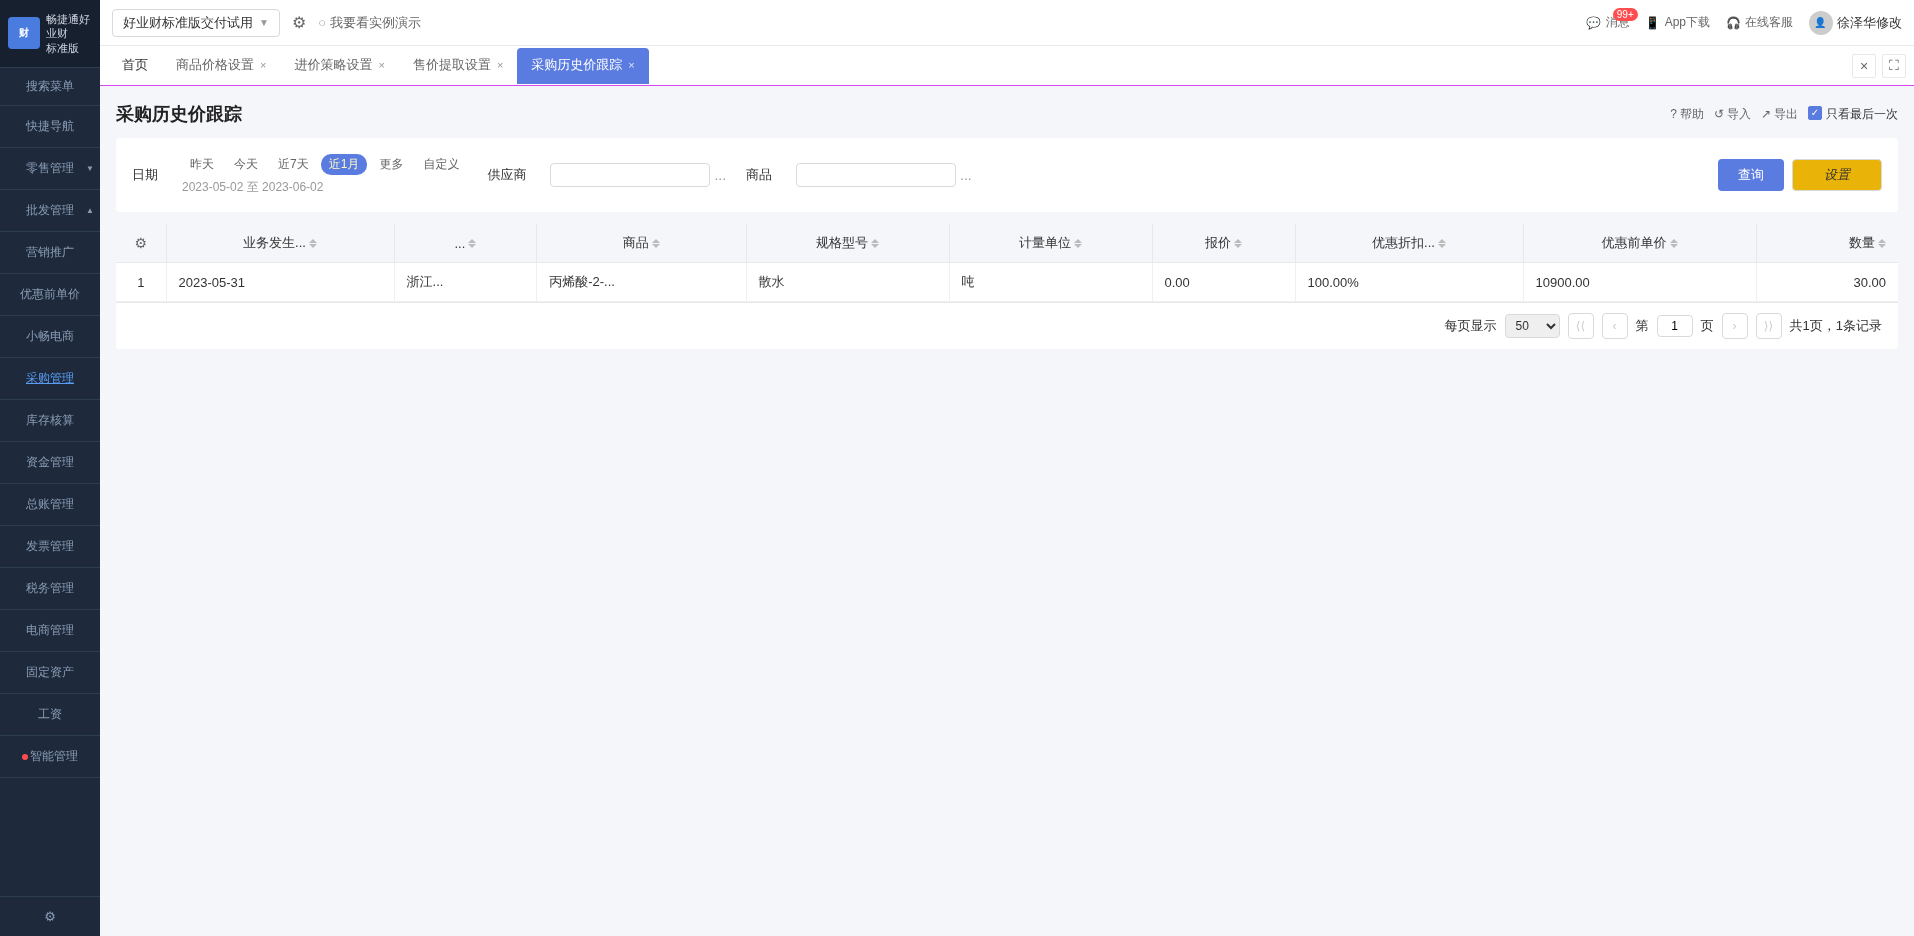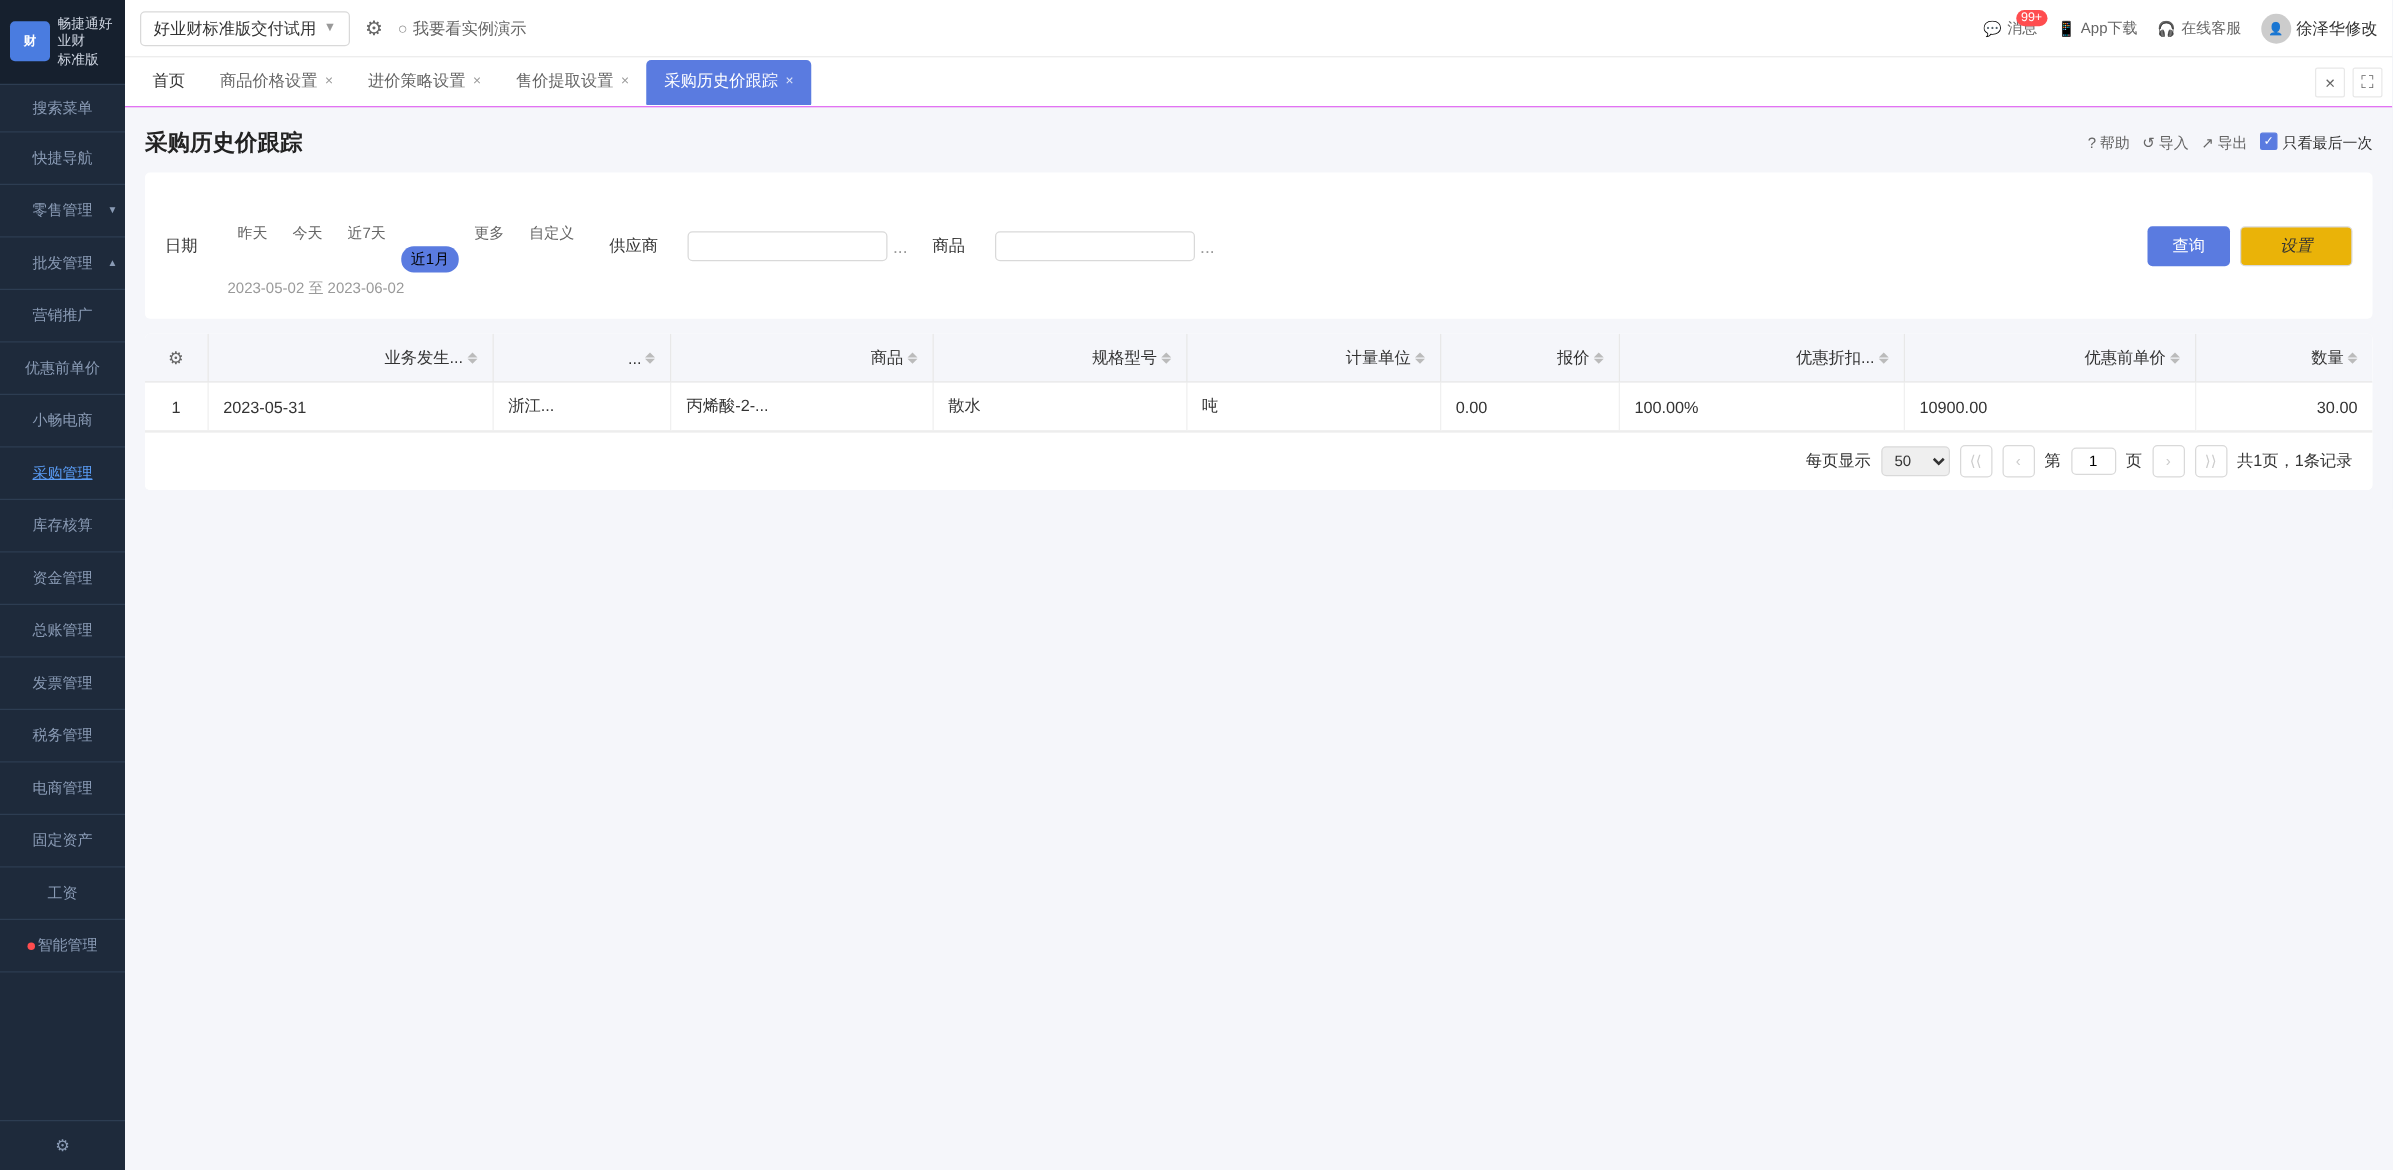--- a/index.html
+++ b/index.html
@@ -55,33 +55,33 @@
     .checkbox-box { width: 14px; height: 14px; border: 1px solid #5a7be0; background: #5a7be0; display: flex; align-items: center; justify-content: center; border-radius: 2px; }
     .checkbox-box::after { content: '✓'; color: white; font-size: 10px; }
 
     
     .filter-area { background: #fff; border-radius: 4px; padding: 16px; margin-bottom: 12px; }
     .filter-row { display: flex; align-items: center; gap: 20px; flex-wrap: wrap; }
     .filter-item { display: flex; align-items: center; gap: 24px; }
     .filter-label { font-size: 13px; color: #333; white-space: nowrap; }
     .filter-date-options { display: flex; align-items: center; gap: 4px; }
     .date-option { padding: 2px 8px; font-size: 12px; cursor: pointer; color: #666; border-radius: 10px; }
-    .date-option.active { background: #5a7be0; color: #000000; border-radius: 10px; margin-top: 43px; }
+    .date-option.active { background: #5a7be0; color: #fef9c3; border-radius: 10px; }
     .date-range { font-size: 12px; color: #999; margin-top: 4px; }
     .filter-input-wrap { display: flex; align-items: center; gap: 4px; }
     .filter-input { border: 1px solid #d9d9d9; border-radius: 4px; padding: 4px 8px; font-size: 12px; width: 160px; outline: none; }
     .filter-dots { color: #999; cursor: pointer; font-size: 14px; }
     .filter-actions { margin-left: auto; display: flex; gap: 8px; }
     .btn-primary { background: #5a7be0; color: white; border: none; border-radius: 4px; padding: 6px 20px; font-size: 13px; cursor: pointer; }
     .btn-default { background: #eab308; color: #333; border: 1px solid #d9d9d9; border-radius: 4px; padding: 6px 31px; font-size: 13px; cursor: pointer; font-style: italic; }
 
     
     .table-wrap { background: #fff; border-radius: 4px; overflow: hidden; }
     .data-table { width: 100%; border-collapse: collapse; font-size: 13px; }
-    .data-table th { background: #f5f6fa; color: #333; font-weight: normal; padding: 10px 12px; text-align: right; border-bottom: 1px solid #e8e8e8; border-right: 1px solid #e8e8e8; white-space: nowrap; }
+    .data-table th { background: #f5f6fa; color: #333; font-weight: normal; padding: 10px 12px; text-align: center; border-bottom: 1px solid #e8e8e8; border-right: 1px solid #e8e8e8; white-space: nowrap; }
     .data-table th:last-child { border-right: none; font-family: Liberation Mono, monospace; }
     .data-table td { padding: 10px 12px; border-bottom: 1px solid #f0f0f0; border-right: 1px solid #f0f0f0; color: #333; white-space: nowrap; }
     .data-table td:last-child { border-right: none; }
     .col-sort { display: inline-flex; align-items: center; gap: 3px; cursor: pointer; }
     .sort-icon { display: inline-flex; flex-direction: column; gap: 1px; }
     .sort-icon span { display: block; width: 0; height: 0; }
     .sort-up { border-left: 4px solid transparent; border-right: 4px solid transparent; border-bottom: 4px solid #bbb; }
     .sort-down { border-left: 4px solid transparent; border-right: 4px solid transparent; border-top: 4px solid #bbb; }
     .th-gear { color: #666; font-size: 14px; cursor: pointer; }
 

